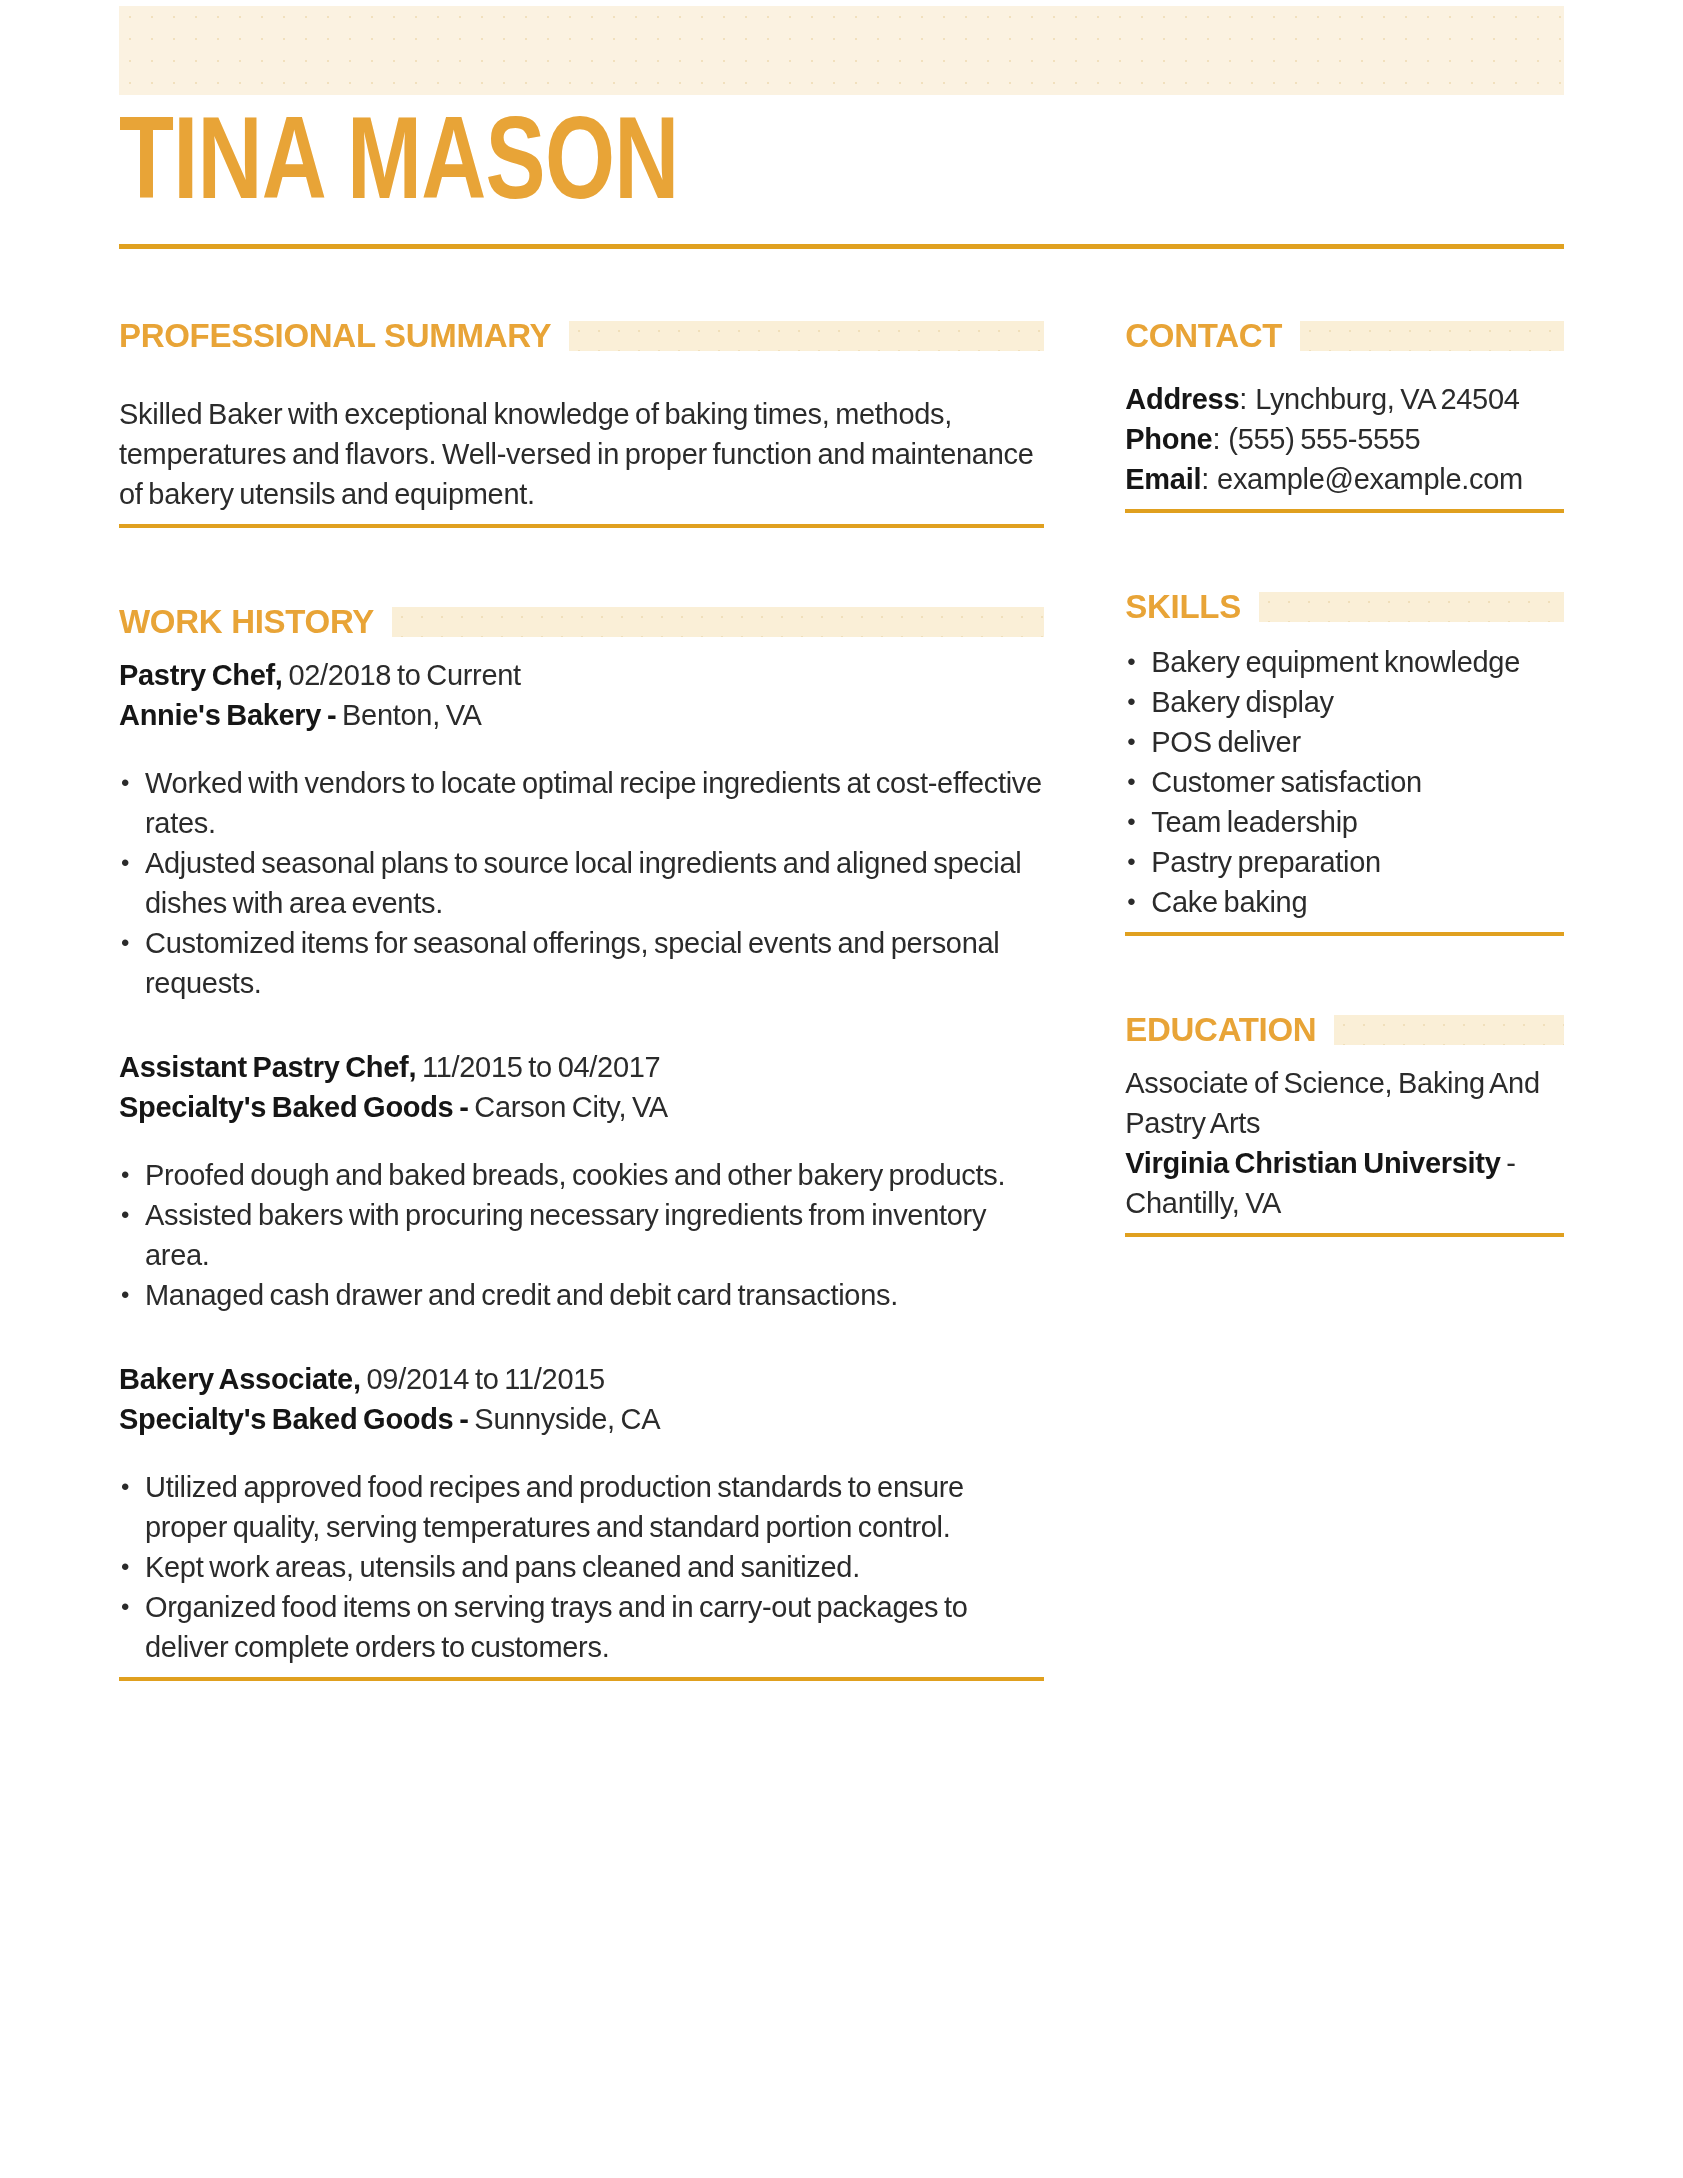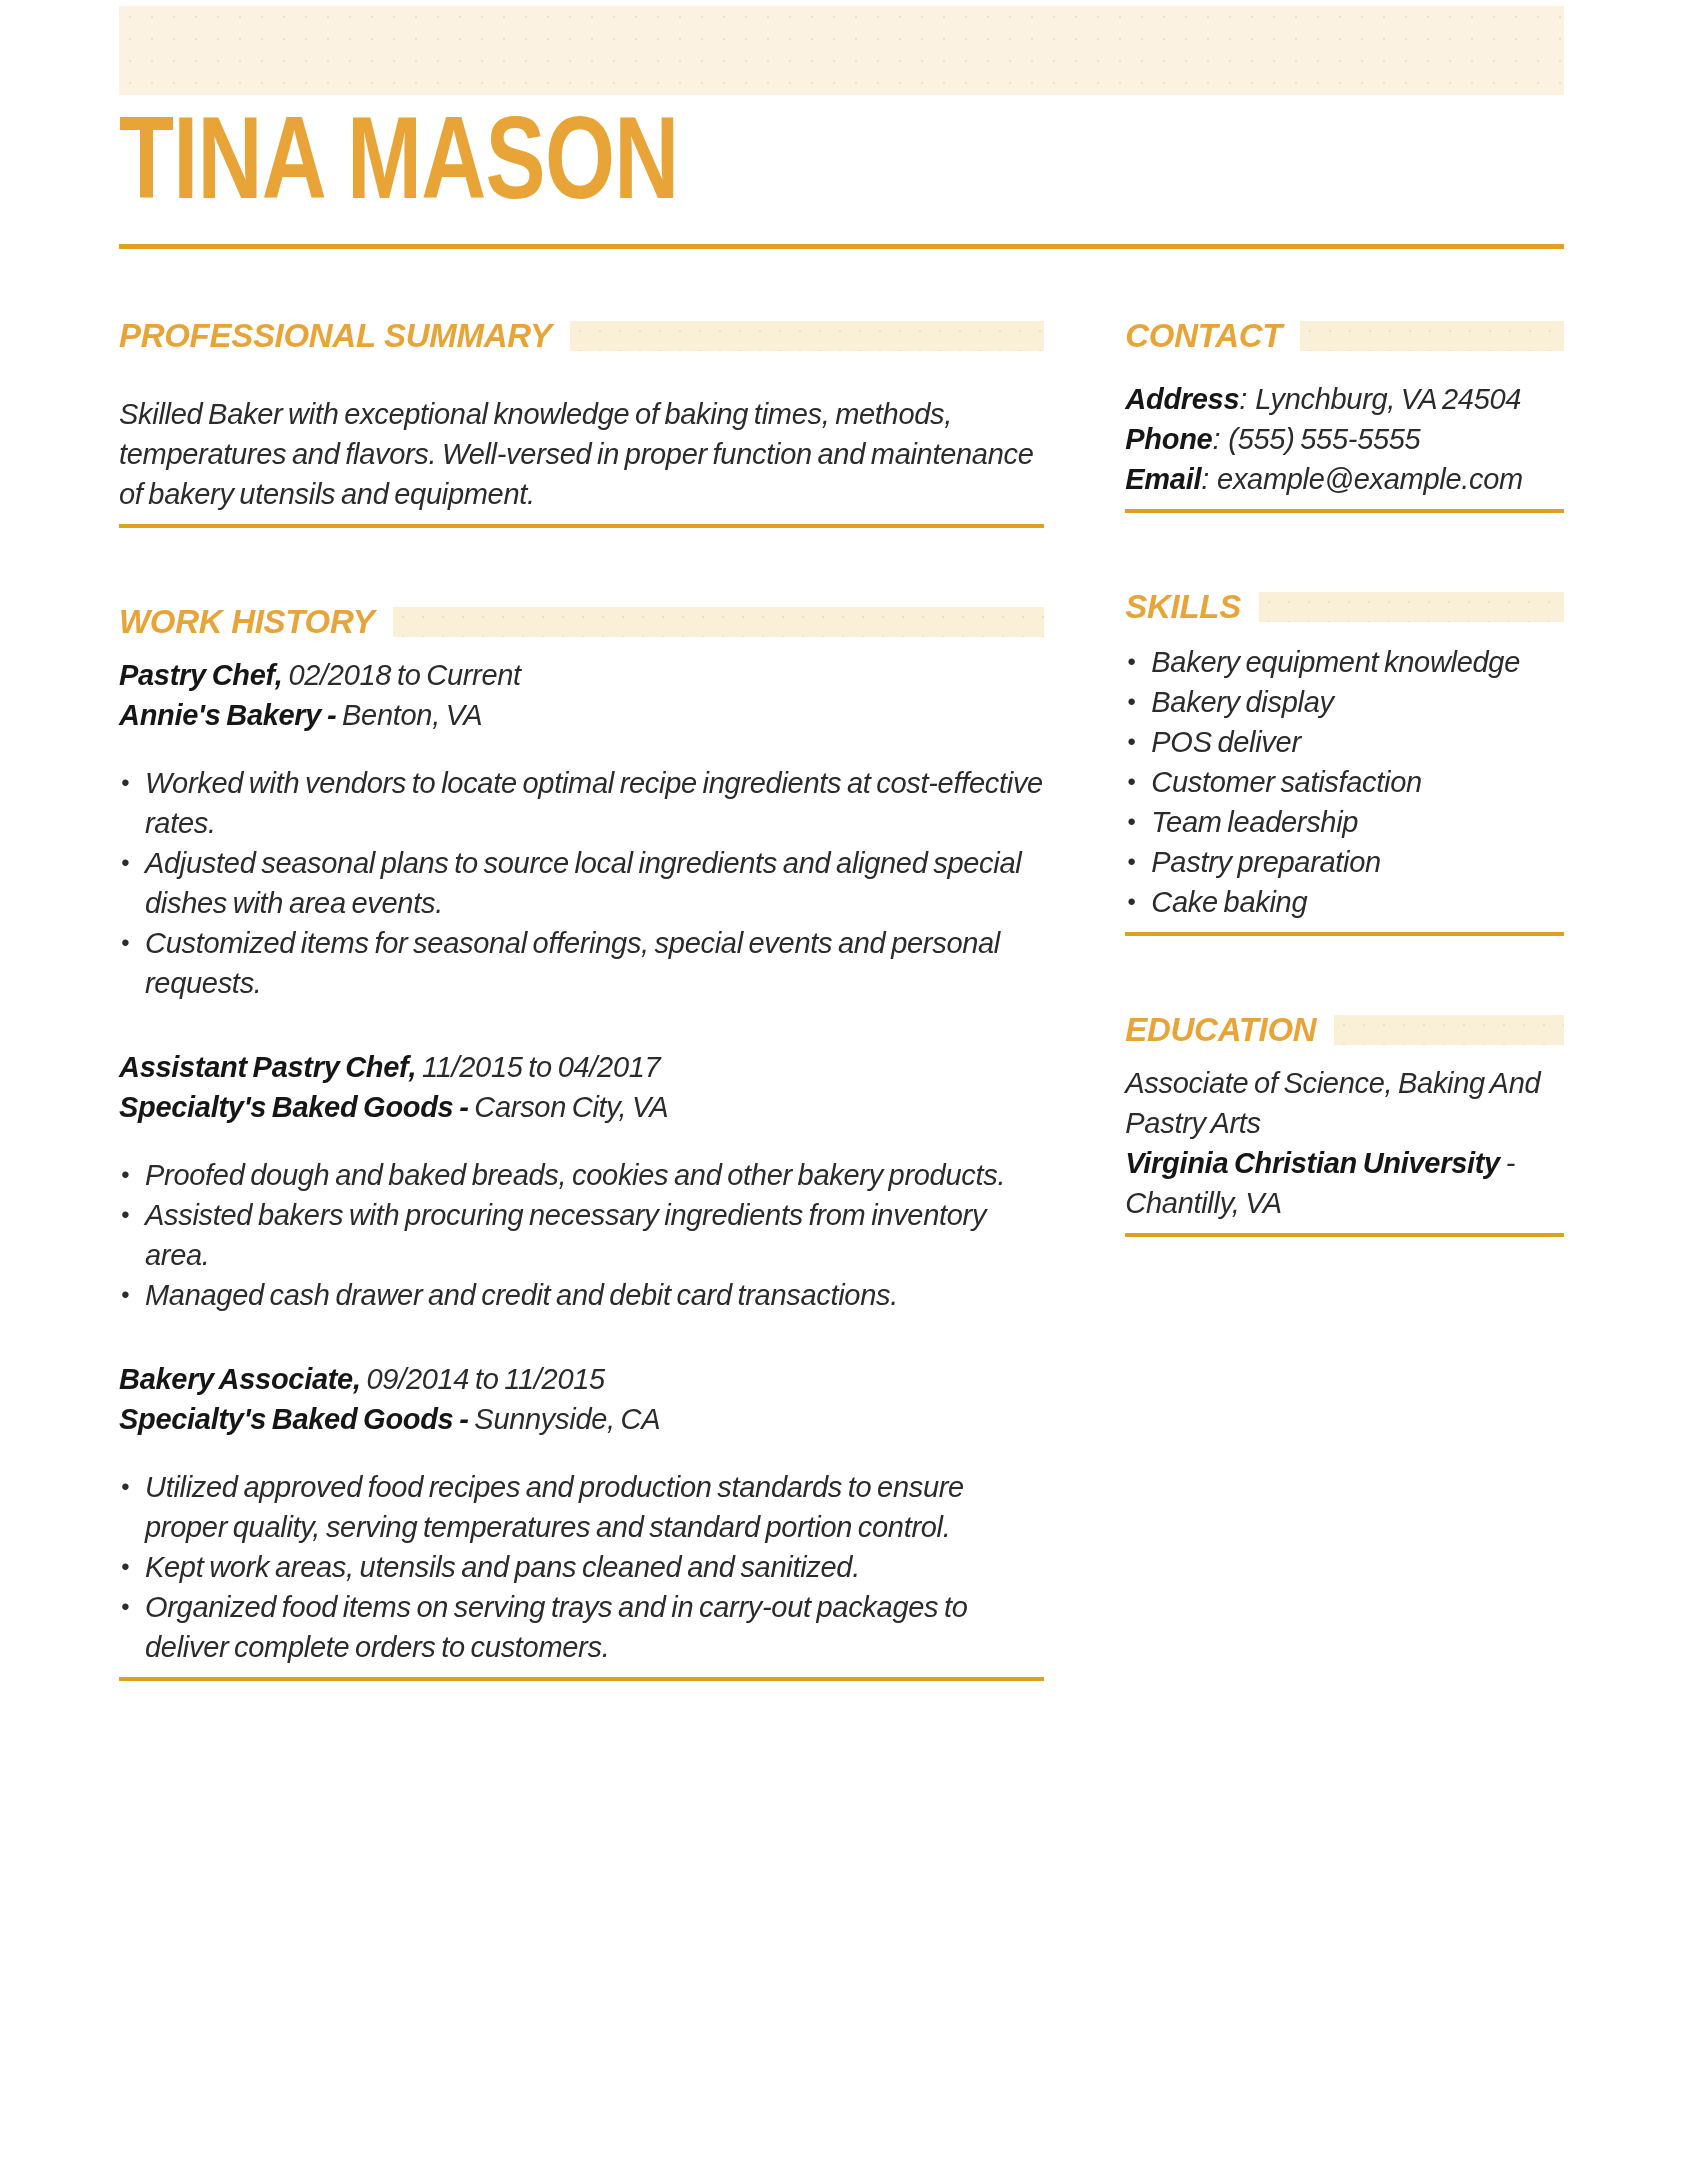--- a/index.html
+++ b/index.html
@@ -22,21 +22,21 @@
   }
   .name {
     position:absolute; left:119px; top:99px;
     font-size:117px; line-height:117px; font-weight:700;
     color:#E8A437; white-space:nowrap;
   }
   .name-inner { display:inline-block; transform:scaleX(0.77); transform-origin:left top; letter-spacing:-1px; }
   .name-rule { position:absolute; left:119px; top:244px; width:1445px; height:5px; background:#E0A120; }
 
   
-  .columns { position:absolute; left:119px; top:317px; width:1445px; display:flex; align-items:flex-start;font-style:italic; }
+  .columns { position:absolute; left:119px; top:317px; width:1445px; display:flex; align-items:flex-start; }
   .col-left  { width:926px; }
   .col-right { width:439px; margin-left:81px; }
 
   
   .sec-head { display:flex; align-items:center; height:38px; }
   .sec-title {
     font-size:33px; font-weight:700; color:#E8A437;
     letter-spacing:-0.3px; white-space:nowrap;
   }
   .sec-band {

